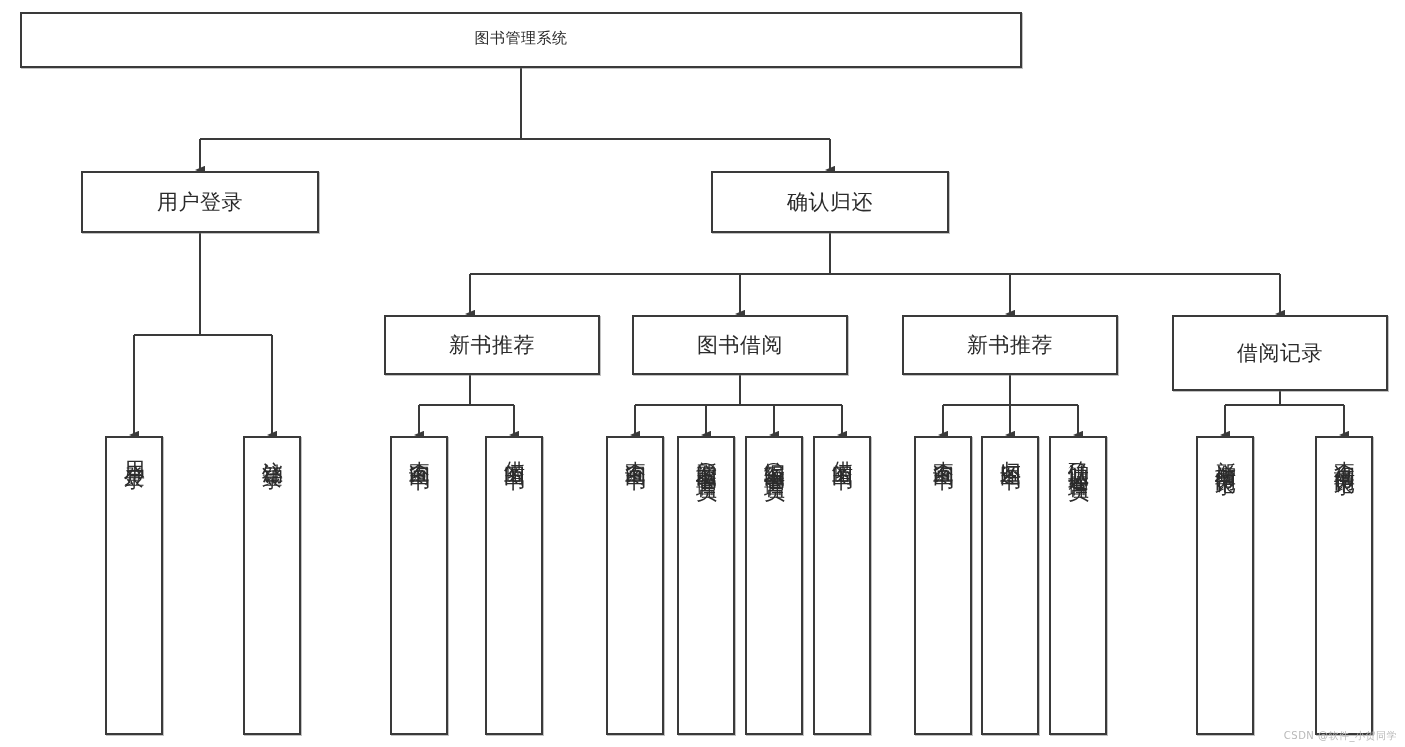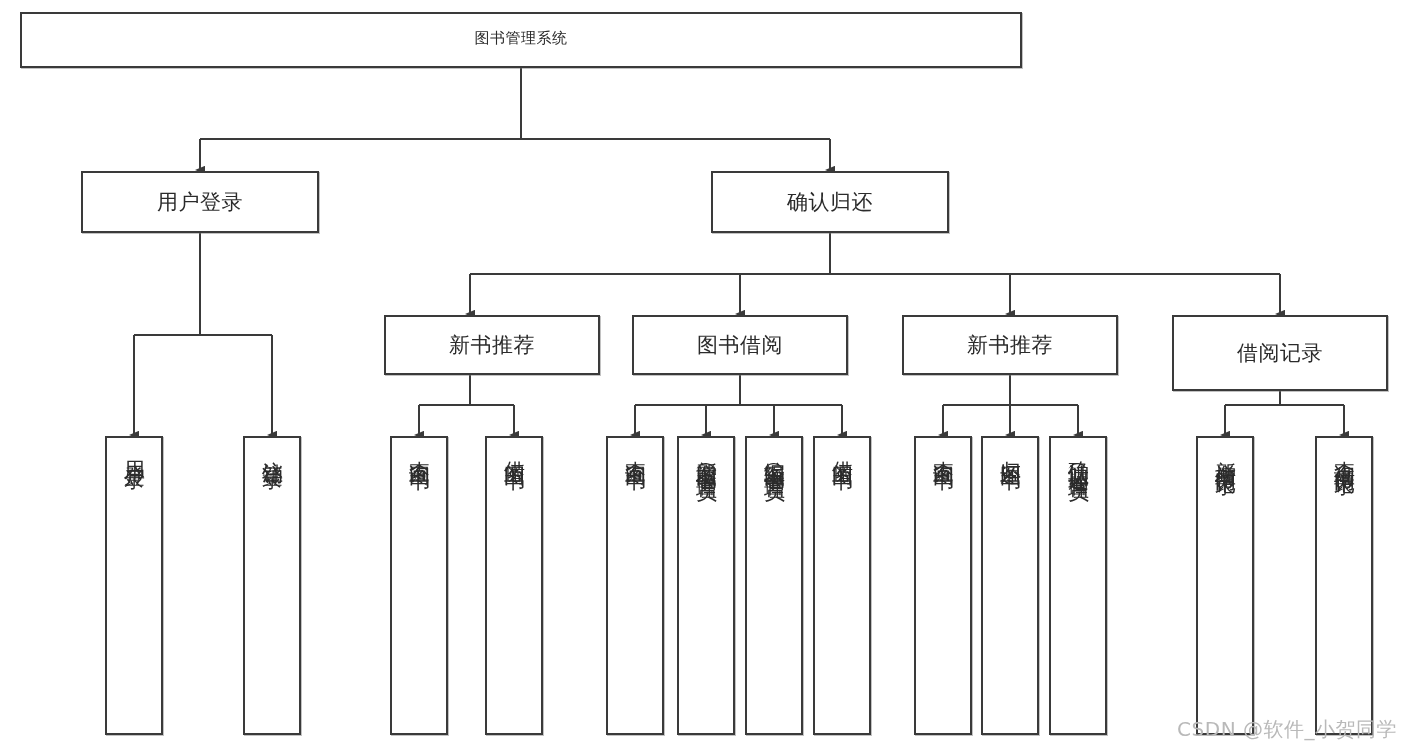--- a/index.html
+++ b/index.html
@@ -64,21 +64,21 @@
     font-size: 21px;
     line-height: 1.0;
     letter-spacing: 3px;
     white-space: nowrap;
     transform: none;
   }
   .watermark {
     position: absolute;
     right: 8px;
     bottom: 4px;
-    font-size: 20px;
+    font-size: 10px;
     color: #b9b9b9;
     letter-spacing: 0.5px;
     white-space: nowrap;
     user-select: none;
   }
 </style>
 </head>
 <body>
 
 <div id="canvas">

